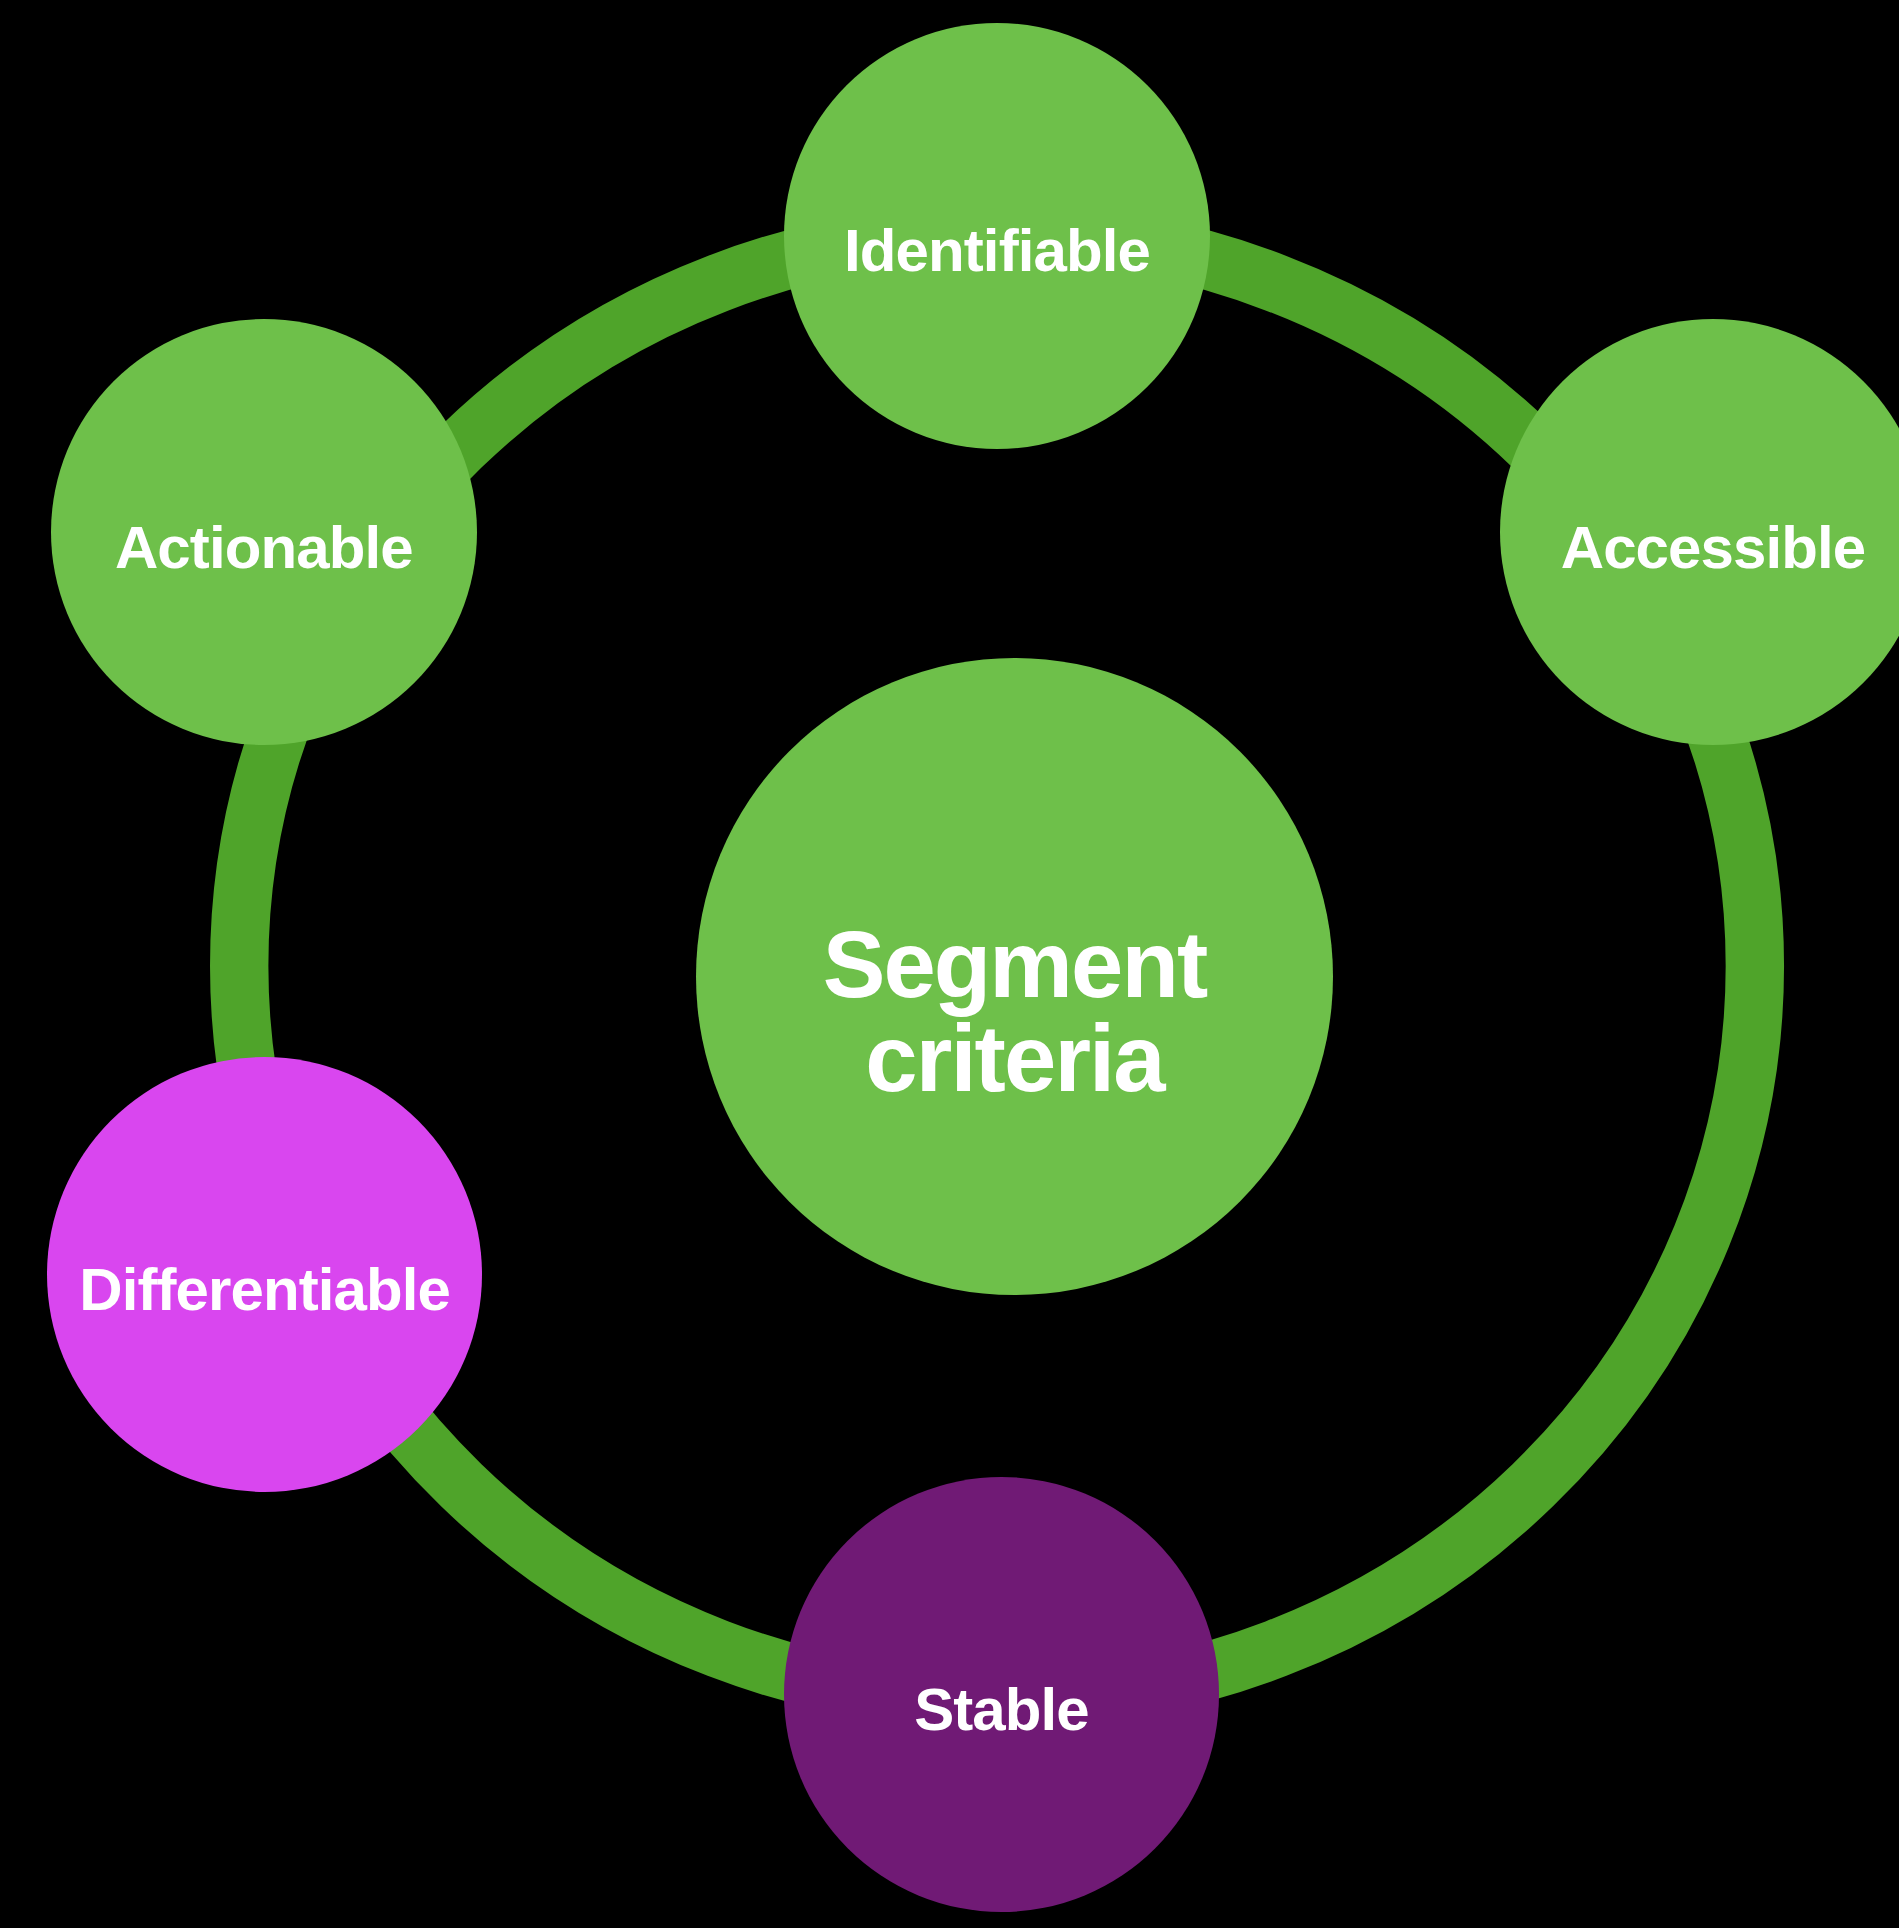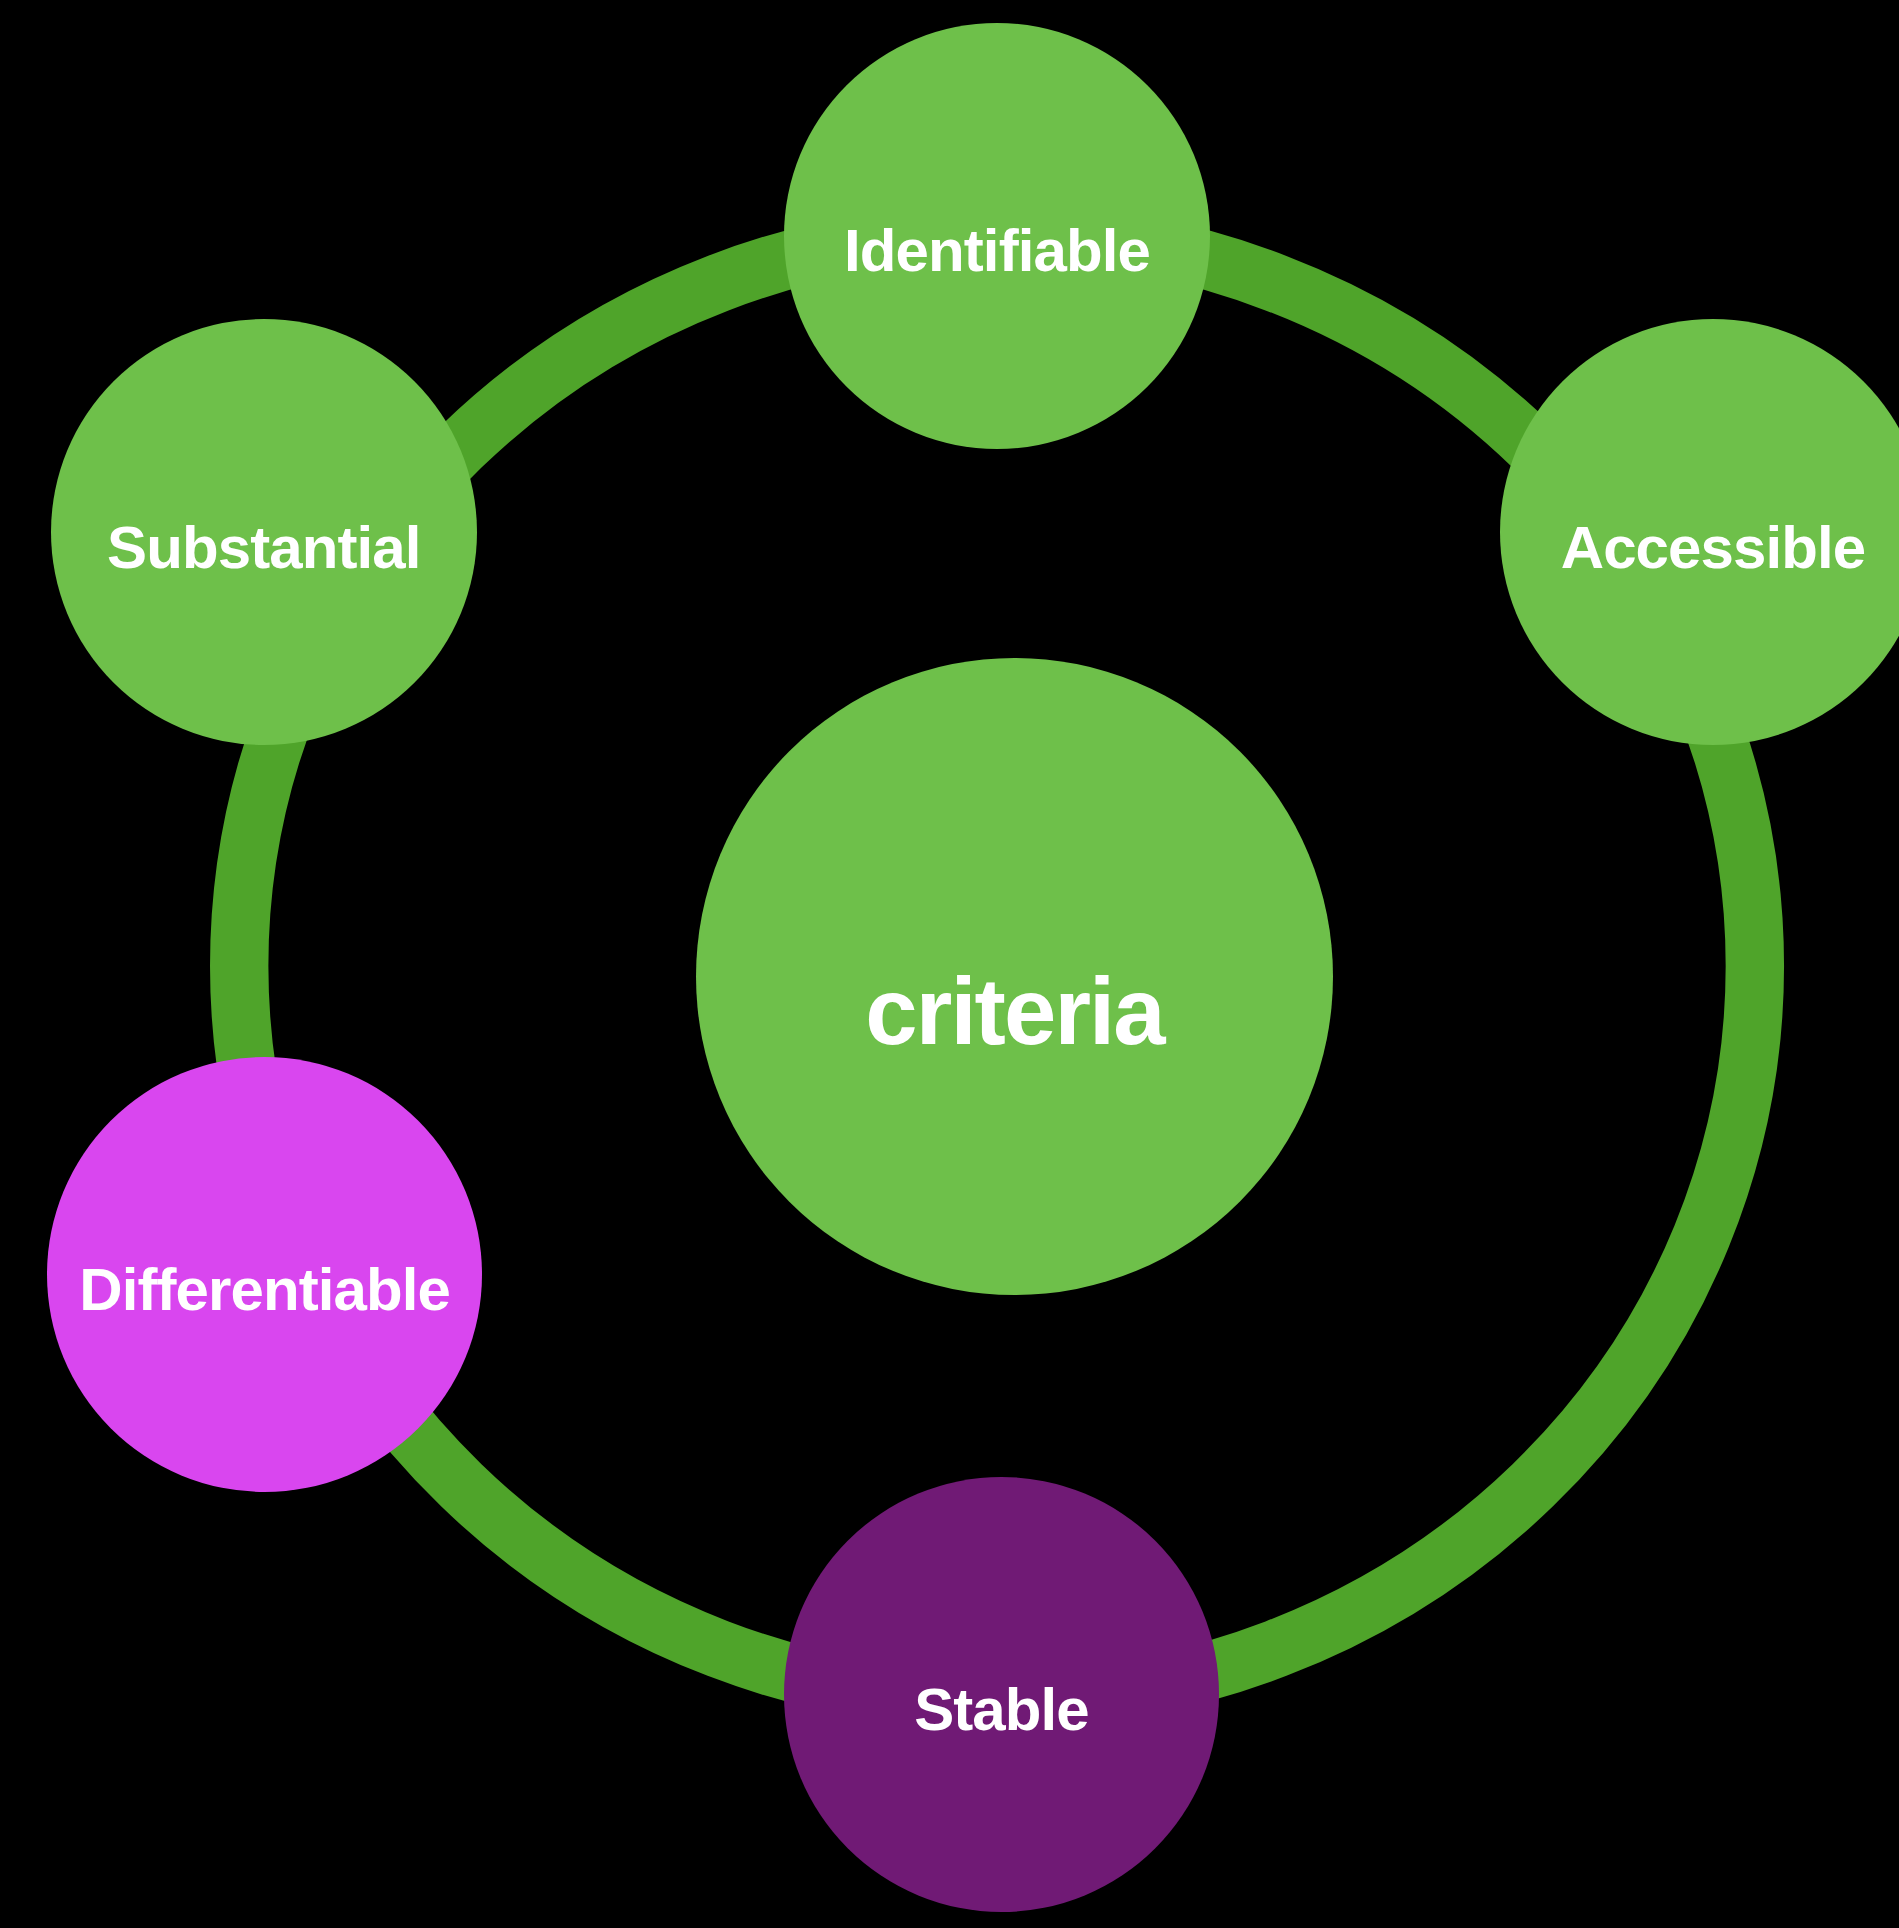--- a/index.html
+++ b/index.html
@@ -99,23 +99,24 @@
 
   <div class="node node--satellite node--satellite-lg node--stable" style="background: #701a75; color: rgb(255, 255, 255);">
     <div class="label">Stable</div>
   </div>
 
   <div class="node node--satellite node--satellite-lg node--differentiable" style="background: #d946ef; color: rgb(255, 255, 255); text-align: right;">
     <div class="label">Differentiable</div>
   </div>
 
   <div class="node node--satellite node--actionable" style="background: rgb(110, 192, 74); color: rgb(255, 255, 255);">
-    <div class="label">Substantial</div>
+    <div class="label">Actionable</div>
   </div>
 
   <div class="node node--center" style="background: rgb(110, 192, 74); color: rgb(255, 255, 255);">
     <div class="label">
+      <span>Segment</span>
       <span>criteria</span>
     </div>
   </div>
 
 </div>
 
 
 </body></html>

